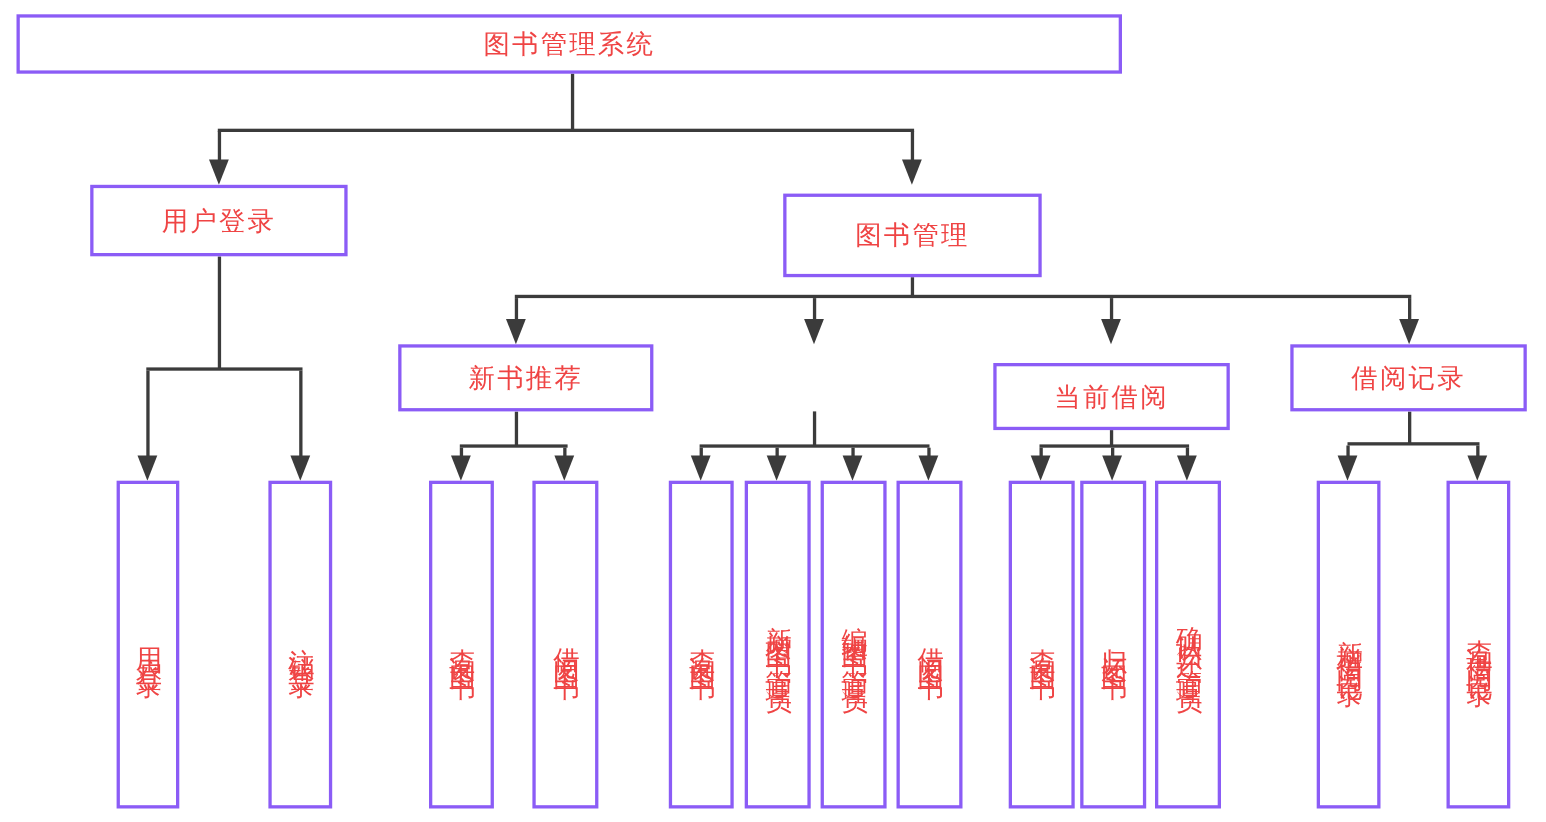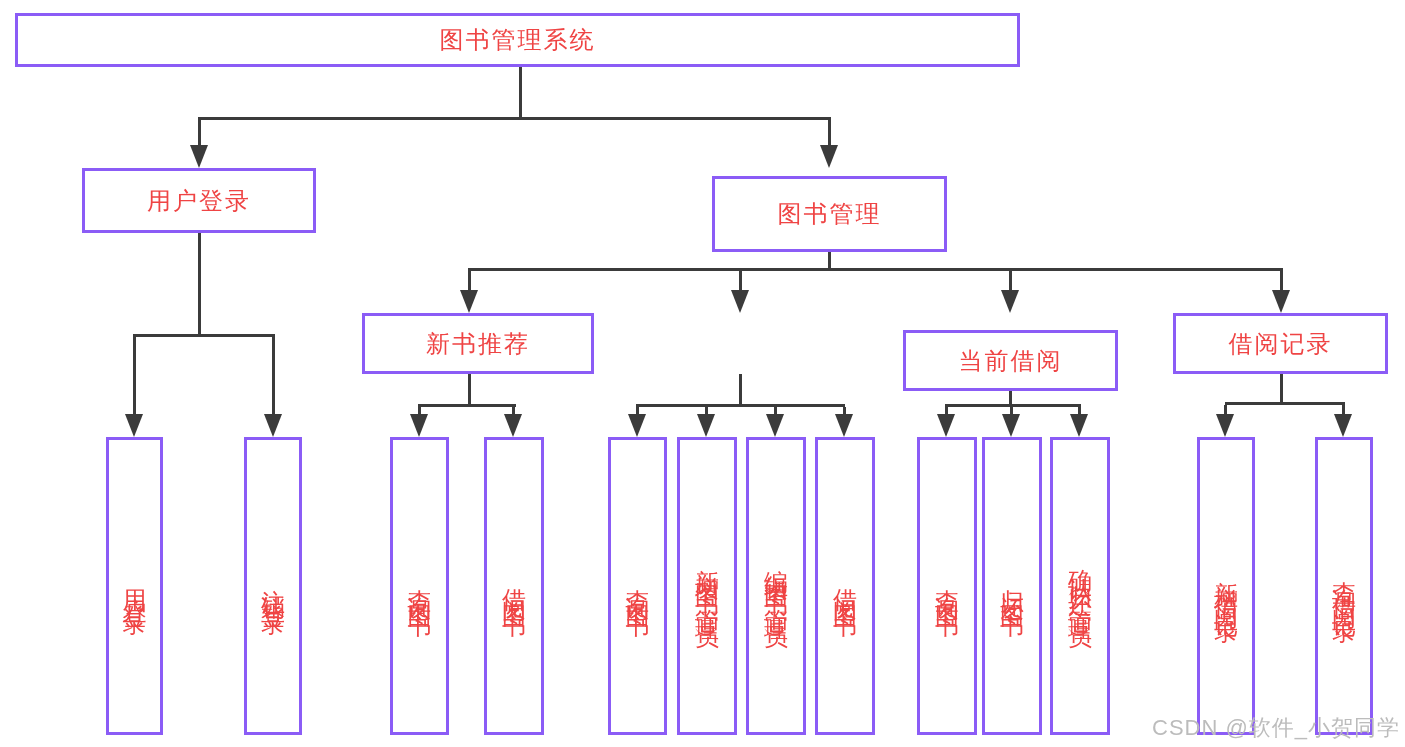--- a/index.html
+++ b/index.html
@@ -152,15 +152,14 @@
     <span class="vtext">确认归还（管理员）</span>
   </div>
 
   <div class="node leaf" style="left:1197px; top:437px; width:58px; height:298px;">
     <span class="vtext">新增借阅记录</span>
   </div>
   <div class="node leaf" style="left:1315px; top:437px; width:58px; height:298px;">
     <span class="vtext">查询借阅记录</span>
   </div>
 
-  <div class="watermark">CSDN @软件_小贺同学</div>
 
 </div>
 
 </body></html>

